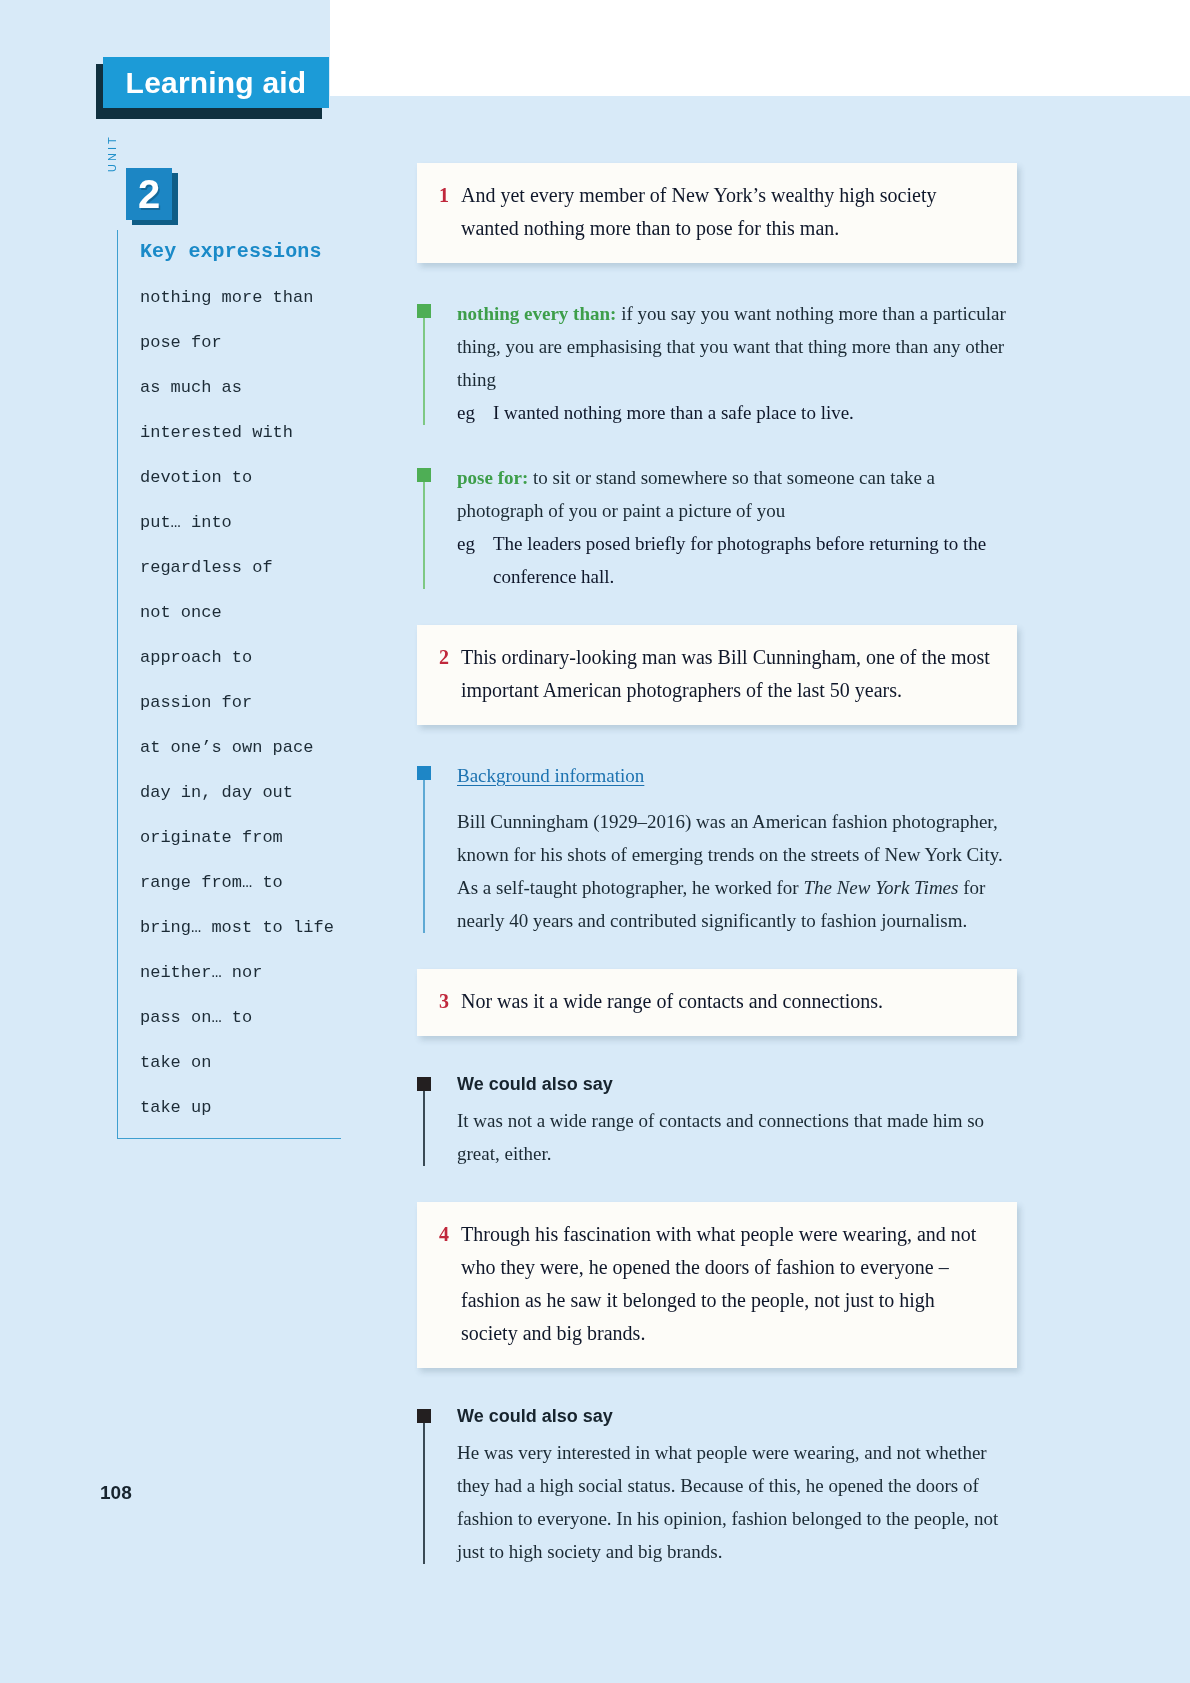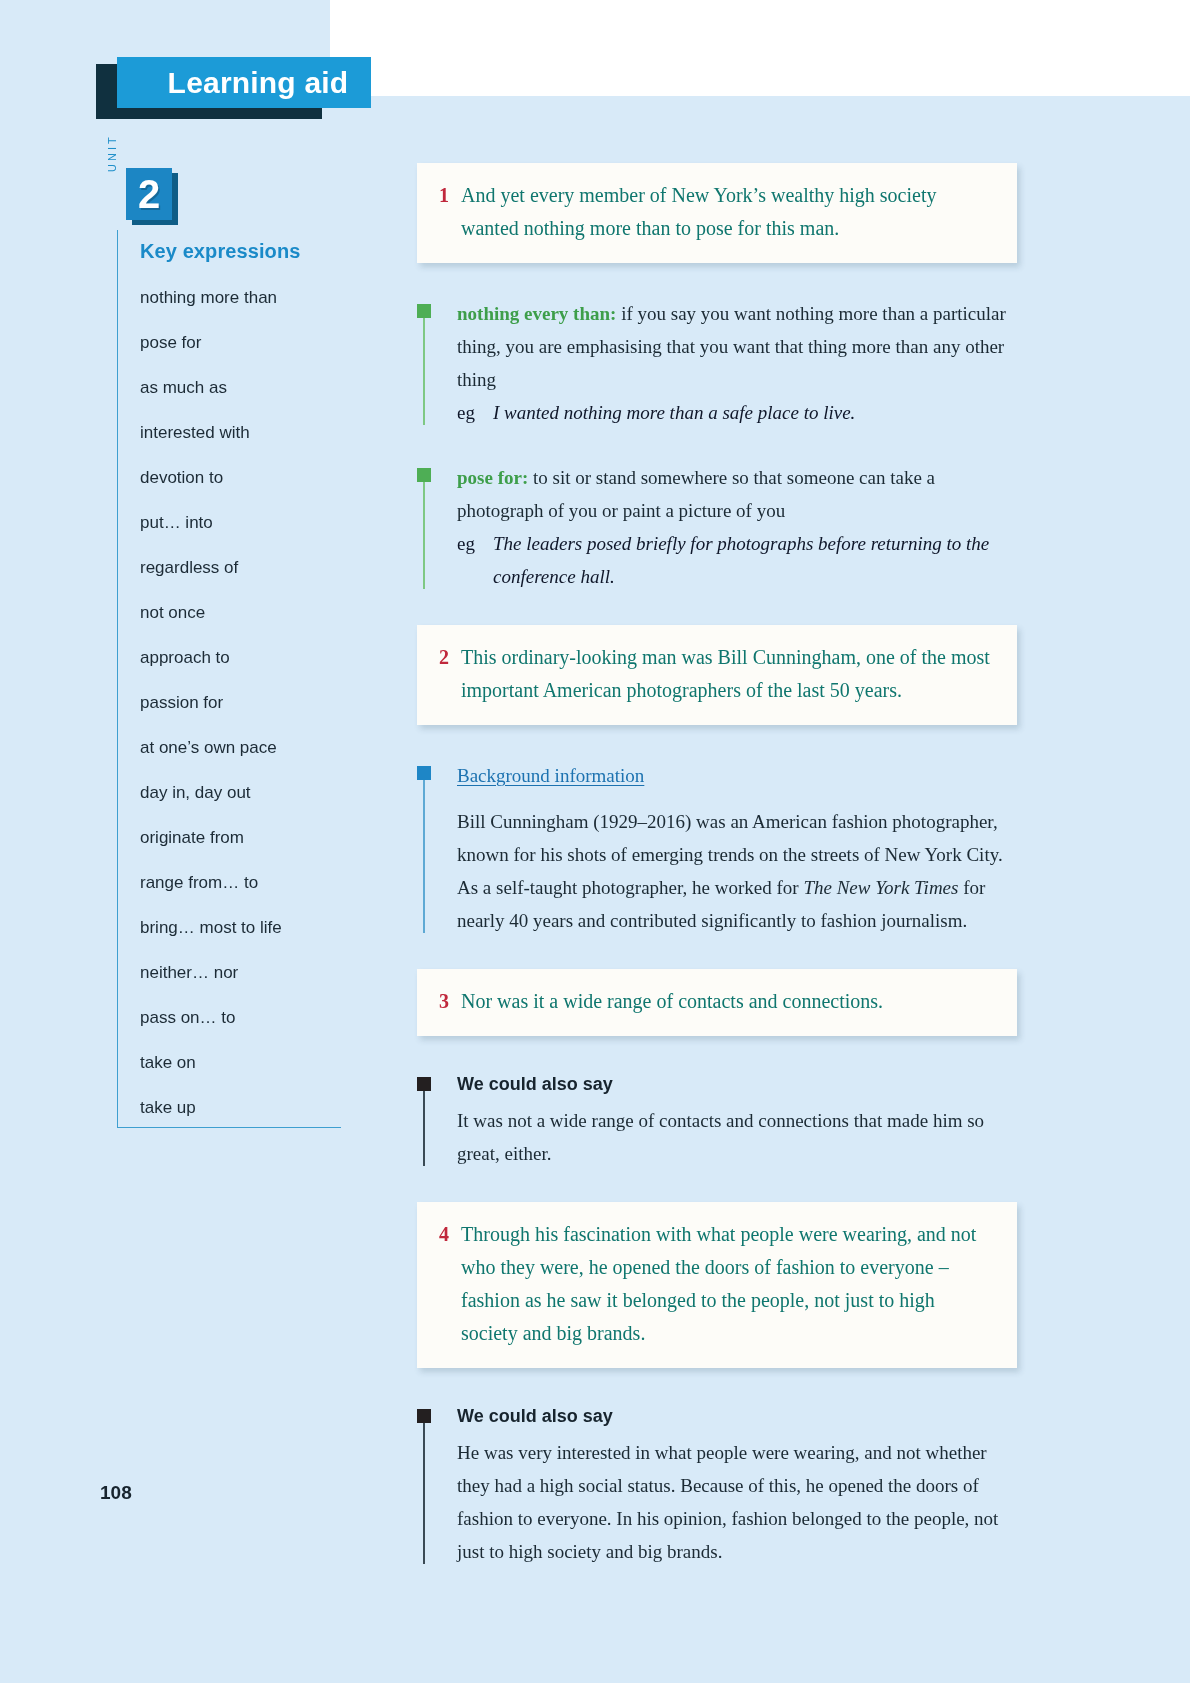--- a/index.html
+++ b/index.html
@@ -49,29 +49,28 @@
   .header-shadow {
     position: absolute;
     left: 0px;
     top: 7px;
     width: 226px;
     height: 55px;
     background: #10303f;
   }
   .header-box {
     position: absolute;
-    left: 21px;
+    left: 7px;
     top: 0px;
     width: 226px;
     height: 51px;
     background: #1c9bd7;
     display: flex;
     align-items: center;
     justify-content: center;
-    padding-left: 28px;
   }
   .header-title {
     color: #ffffff;
     font-size: 30px;
     font-weight: bold;
     letter-spacing: 0.2px;
     white-space: nowrap;
   }
 
   
@@ -123,22 +122,23 @@
     font-weight: bold;
     line-height: 1;
     text-shadow: 1.5px 1.5px 0 rgba(10,70,105,0.45);
   }
 
   .keylist {
     position: relative;
     border-left: 1.5px solid #3e9fd0;
     padding-left: 22px;
     padding-top: 10px;
-    padding-bottom: 8px;
+    padding-bottom: 19px;
     margin-left: 13px;
+    font-family: Liberation Mono, monospace;
   }
   .keylist::after {
     content: "";
     position: absolute;
     left: -1.5px;
     bottom: 0;
     width: 224px;
     height: 1.5px;
     background: #3e9fd0;
   }
@@ -188,21 +188,21 @@
   .quote-num {
     color: #c0283c;
     font-family: "Liberation Serif", serif;
     font-size: 20px;
     font-weight: bold;
     width: 22px;
     flex: 0 0 22px;
     line-height: 33px;
   }
   .quote-text {
-    color: #0f766e;
+    color: #0f172a;
     font-family: "Liberation Serif", serif;
     font-size: 20px;
     line-height: 33px;
   }
 
   
   .ann {
     position: relative;
     padding-left: 40px;
     margin-bottom: 32px;
@@ -243,21 +243,20 @@
     font-family: "Liberation Serif", serif;
     font-size: 19px;
     line-height: 33px;
     color: #0f172a;
   }
   .eg-label {
     flex: 0 0 36px;
     width: 36px;
   }
   .eg-text {
-    font-style: italic;
   }
 
   .bg-head {
     font-family: "Liberation Serif", serif;
     font-size: 19px;
     line-height: 33px;
     color: #1c72b0;
     text-decoration: underline;
     text-underline-offset: 3px;
     margin-bottom: 13px;

